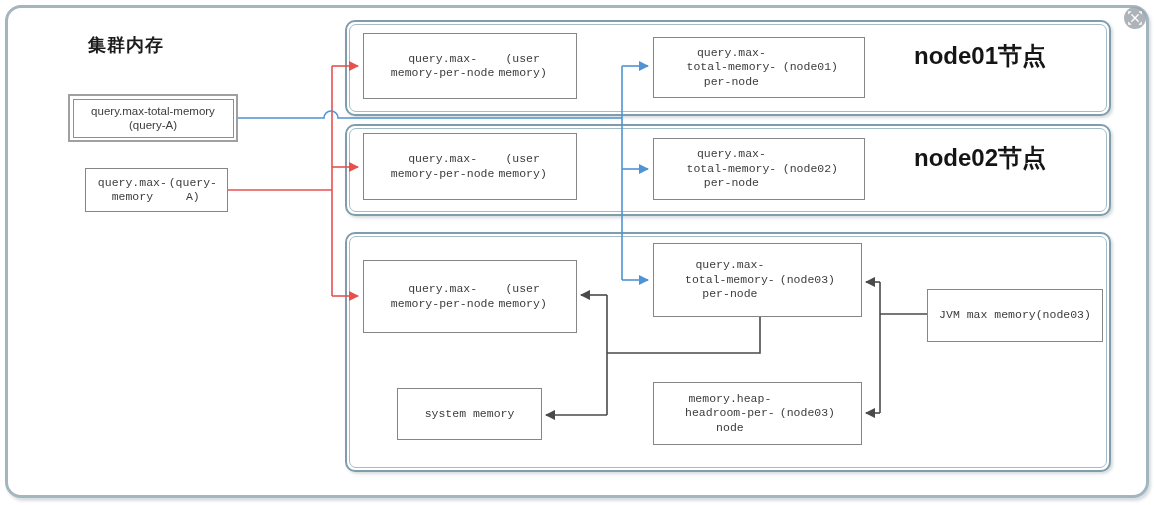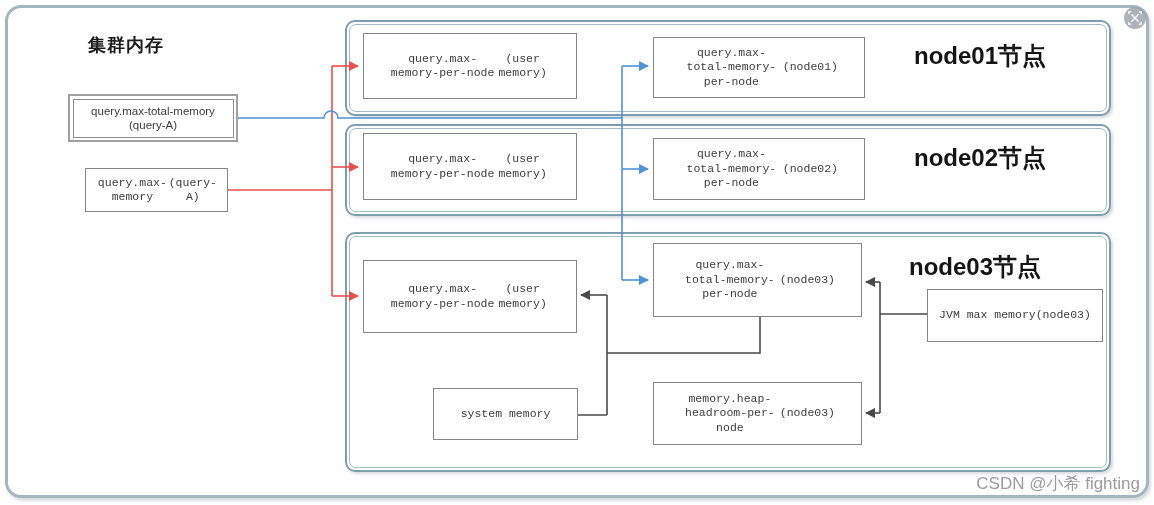--- a/index.html
+++ b/index.html
@@ -142,34 +142,32 @@
   <div class="node-label" style="left:890px;top:142px;">node02节点</div>
 
   <div class="shape pad-wide" style="left:363px;top:260px;width:214px;height:73px;">
     <div>query.max-memory-per-node</div>
     <div>(user memory)</div>
   </div>
   <div class="shape pad-wide" style="left:653px;top:243px;width:209px;height:74px;">
     <div>query.max-total-memory-per-node</div>
     <div>(node03)</div>
   </div>
-  <div class="node-label" style="left:885px;top:251px;">node03节点</div>
   <div class="shape pad-std" style="left:927px;top:289px;width:176px;height:53px;">
     <div>JVM max memory</div>
     <div>(node03)</div>
   </div>
-  <div class="shape pad-std" style="left:397px;top:388px;width:145px;height:52px;margin-left:36px;">
+  <div class="shape pad-std" style="left:397px;top:388px;width:145px;height:52px;">
     <div>system memory</div>
   </div>
   <div class="shape pad-wide" style="left:653px;top:382px;width:209px;height:63px;">
     <div>memory.heap-headroom-per-node</div>
     <div>(node03)</div>
   </div>
 
-  <div class="watermark">CSDN @小希 fighting</div>
 
   <button class="close-btn">
     <svg width="22" height="22" viewBox="0 0 22 22">
       <circle cx="11" cy="11" r="11" fill="#98a0a7" opacity="0.8"></circle>
       <g stroke="#ffffff" stroke-width="1.3" fill="none" stroke-linecap="round">
         <path d="M7.8,7.8 L14.2,14.2"></path>
         <path d="M14.2,7.8 L7.8,14.2"></path>
         <path d="M6.6,4.8 L4.8,4.8 L4.8,6.6"></path>
         <path d="M15.4,4.8 L17.2,4.8 L17.2,6.6"></path>
         <path d="M4.8,15.4 L4.8,17.2 L6.6,17.2"></path>

